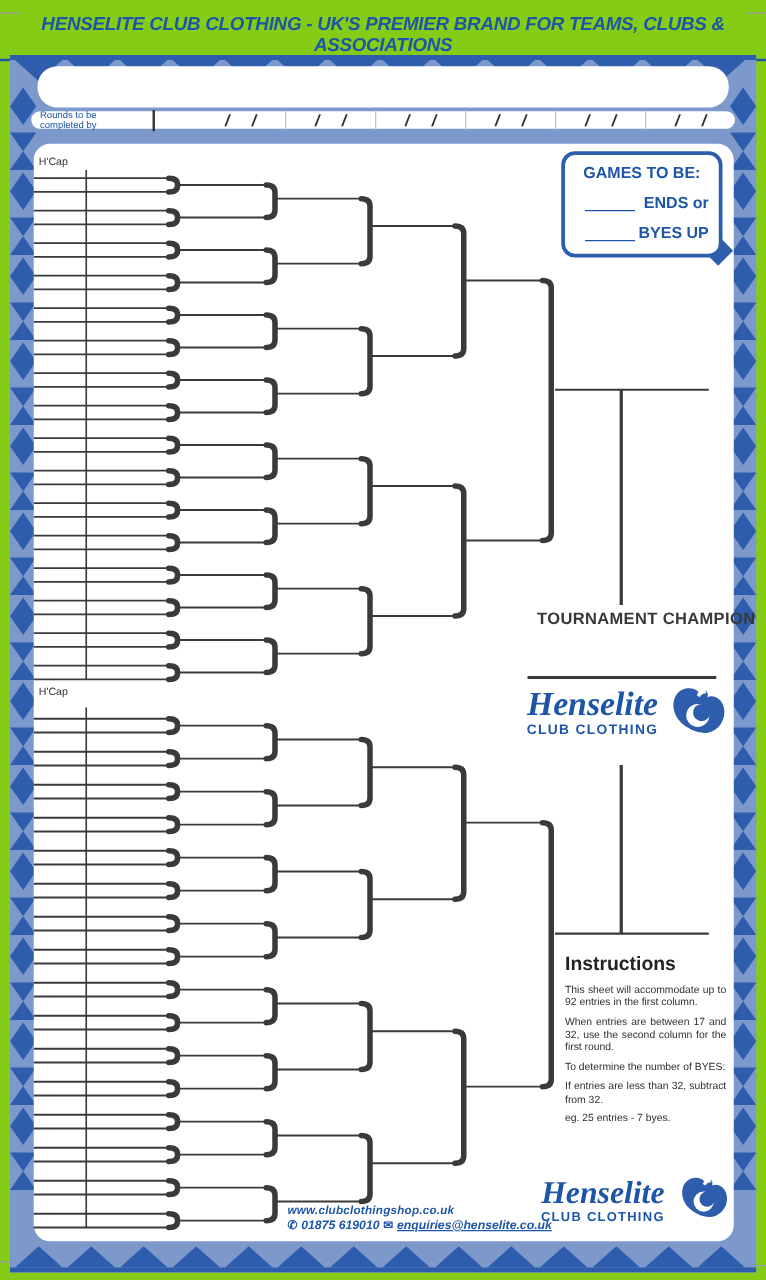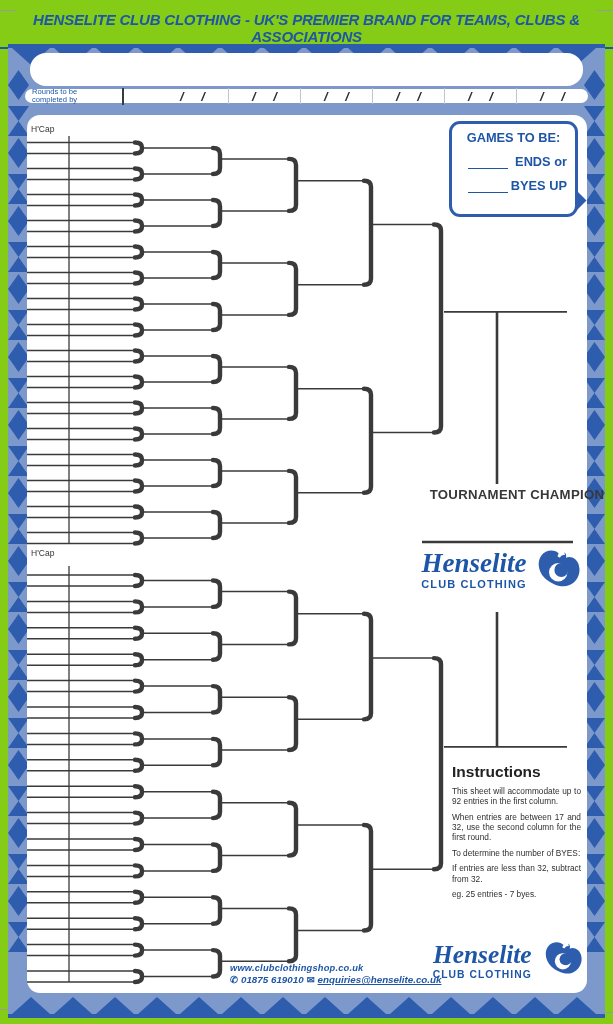--- a/index.html
+++ b/index.html
@@ -29,21 +29,21 @@
         font-style:italic;font-weight:bold;font-size:13px;color:#2f2f2f;word-spacing:14px;height:100%;}
   .group-divider{width:1px;height:16px;background:#c4c4c4;flex:none;}
   .content-area{position:absolute;left:27px;top:115px;width:560px;height:878px;background:#fff;border-radius:13px;}
   
   .bracket-svg{position:absolute;left:0;top:0;pointer-events:none;}
   
   .hcap{position:absolute;left:31px;font-size:8.5px;color:#333;}
   .hcap.top{top:124px;} .hcap.bottom{top:548px;}
   
   .games-tail{position:absolute;left:566px;top:192px;width:17px;height:17px;background:var(--pdark);transform:rotate(45deg);}
-  .games-box{position:absolute;left:449px;top:121px;width:129px;height:96px;background:#fff;
+  .games-box{position:absolute;left:449px;top:121px;width:129px;height:85px;background:#fff;
         border:3.2px solid var(--pdark);border-radius:11px;box-sizing:border-box;}
   .games-title{text-align:center;margin-top:6px;font-size:12.8px;font-weight:bold;color:var(--brand);}
   .games-row{display:flex;align-items:flex-end;margin-top:9px;padding:0 8px 0 16px;}
   .games-blank{width:40px;height:11px;border-bottom:1.6px solid var(--brand);flex:none;}
   .games-opt{flex:1;text-align:right;font-size:12.8px;font-weight:bold;color:var(--brand);white-space:nowrap;}
   
   .champion-label{position:absolute;left:427px;top:487px;width:180px;text-align:center;
         font-size:13.2px;font-weight:bold;color:#383838;letter-spacing:0.3px;white-space:nowrap;}
   
   .logo{position:absolute;width:170px;height:62px;}

